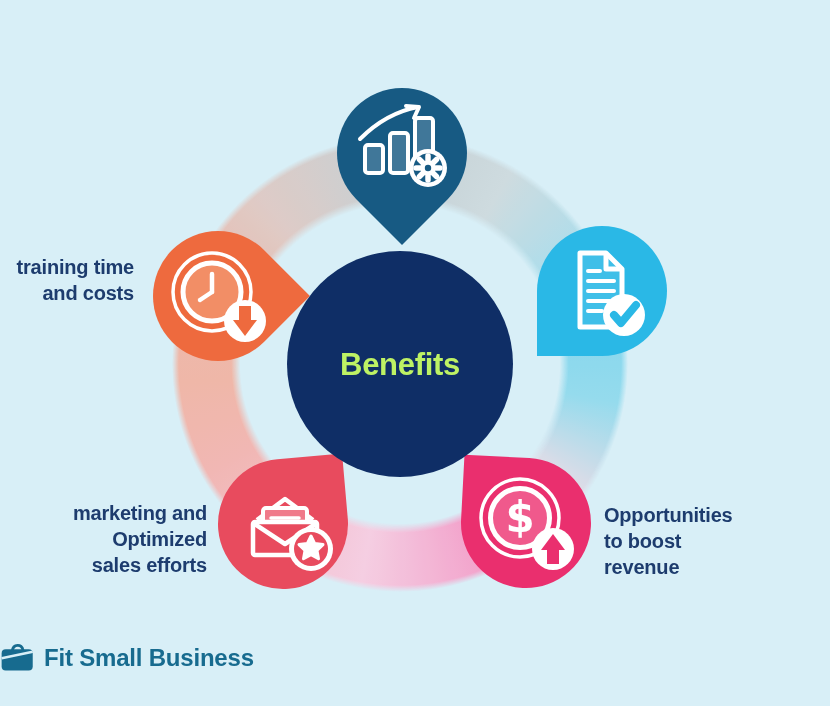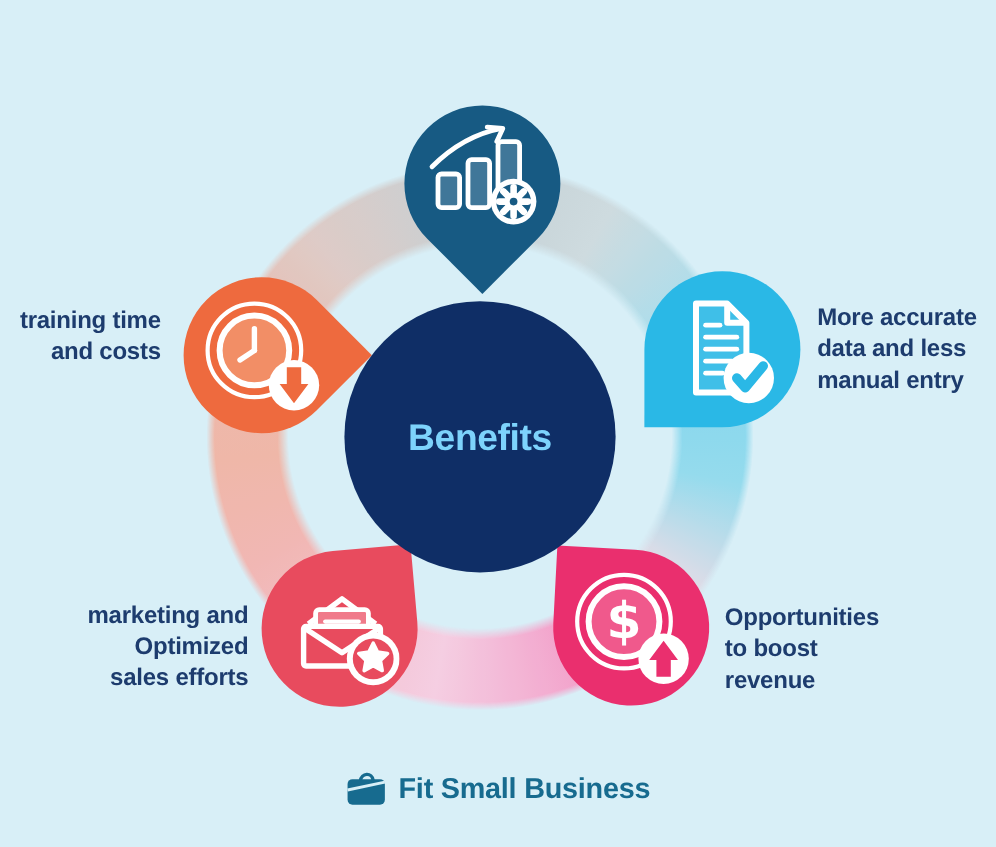--- a/index.html
+++ b/index.html
@@ -44,32 +44,32 @@
   .icon.top{left:352px;top:103px;}
   .icon.right{left:552px;top:241px;}
   .icon.br{left:476px;top:473px;}
   .icon.bl{left:233px;top:474px;}
   .icon.left{left:168px;top:246px;}
   
   .center{
     position:absolute;left:287px;top:251px;width:226px;height:226px;border-radius:50%;
     background:var(--navy);display:flex;flex-direction:column;align-items:center;justify-content:center;
   }
-  .center span{display:block;color:#7dd3fc;font-weight:700;font-size:31px;line-height:41px;letter-spacing:-.3px;}
+  .center span{display:block;color:#bef264;font-weight:700;font-size:31px;line-height:41px;letter-spacing:-.3px;}
   
   .label{position:absolute;color:var(--text);font-weight:700;font-size:20px;line-height:26px;letter-spacing:-.2px;}
   .label span{display:block;}
   .label.top{left:295px;top:27px;width:210px;text-align:center;}
   .label.right{left:681px;top:252px;width:150px;text-align:left;}
   .label.left{left:0px;top:254px;width:134px;text-align:right;}
   .label.bl{left:45px;top:500px;width:162px;text-align:right;}
   .label.br{left:604px;top:502px;width:170px;text-align:left;}
   
   .footer{
-    position:absolute;left:0;right:0;top:641px;display:flex;align-items:center;justify-content:center;gap:8px;
+    position:absolute;left:0;right:0;top:641px;display:flex;align-items:center;justify-content:flex-start;gap:8px;
   }
   .footer .brand-text{color:var(--brand);font-weight:700;font-size:24px;letter-spacing:-.2px;}
 </style>
 </head>
 <body>
 
 <div class="canvas">
 
   <div class="ring"></div>
 
@@ -149,25 +149,20 @@
         <path d="M44,46 L32,54"></path>
     </g>
     <circle cx="77" cy="75" r="21" fill="#fff"></circle>
     <path d="M77,90 L65,74 L71,74 L71,60 L83,60 L83,74 L89,74 Z" fill="#ee6a3e"></path>
   </svg>
 
   <div class="center">
     <span>Benefits</span>
   </div>
 
-  <div class="label right">
-    <span>More accurate</span>
-    <span>data and less</span>
-    <span>manual entry</span>
-  </div>
   <div class="label br">
     <span>Opportunities</span>
     <span>to boost</span>
     <span>revenue</span>
   </div>
   <div class="label bl">
     <span>marketing and</span>
     <span>Optimized</span>
     <span>sales efforts</span>
   </div>

